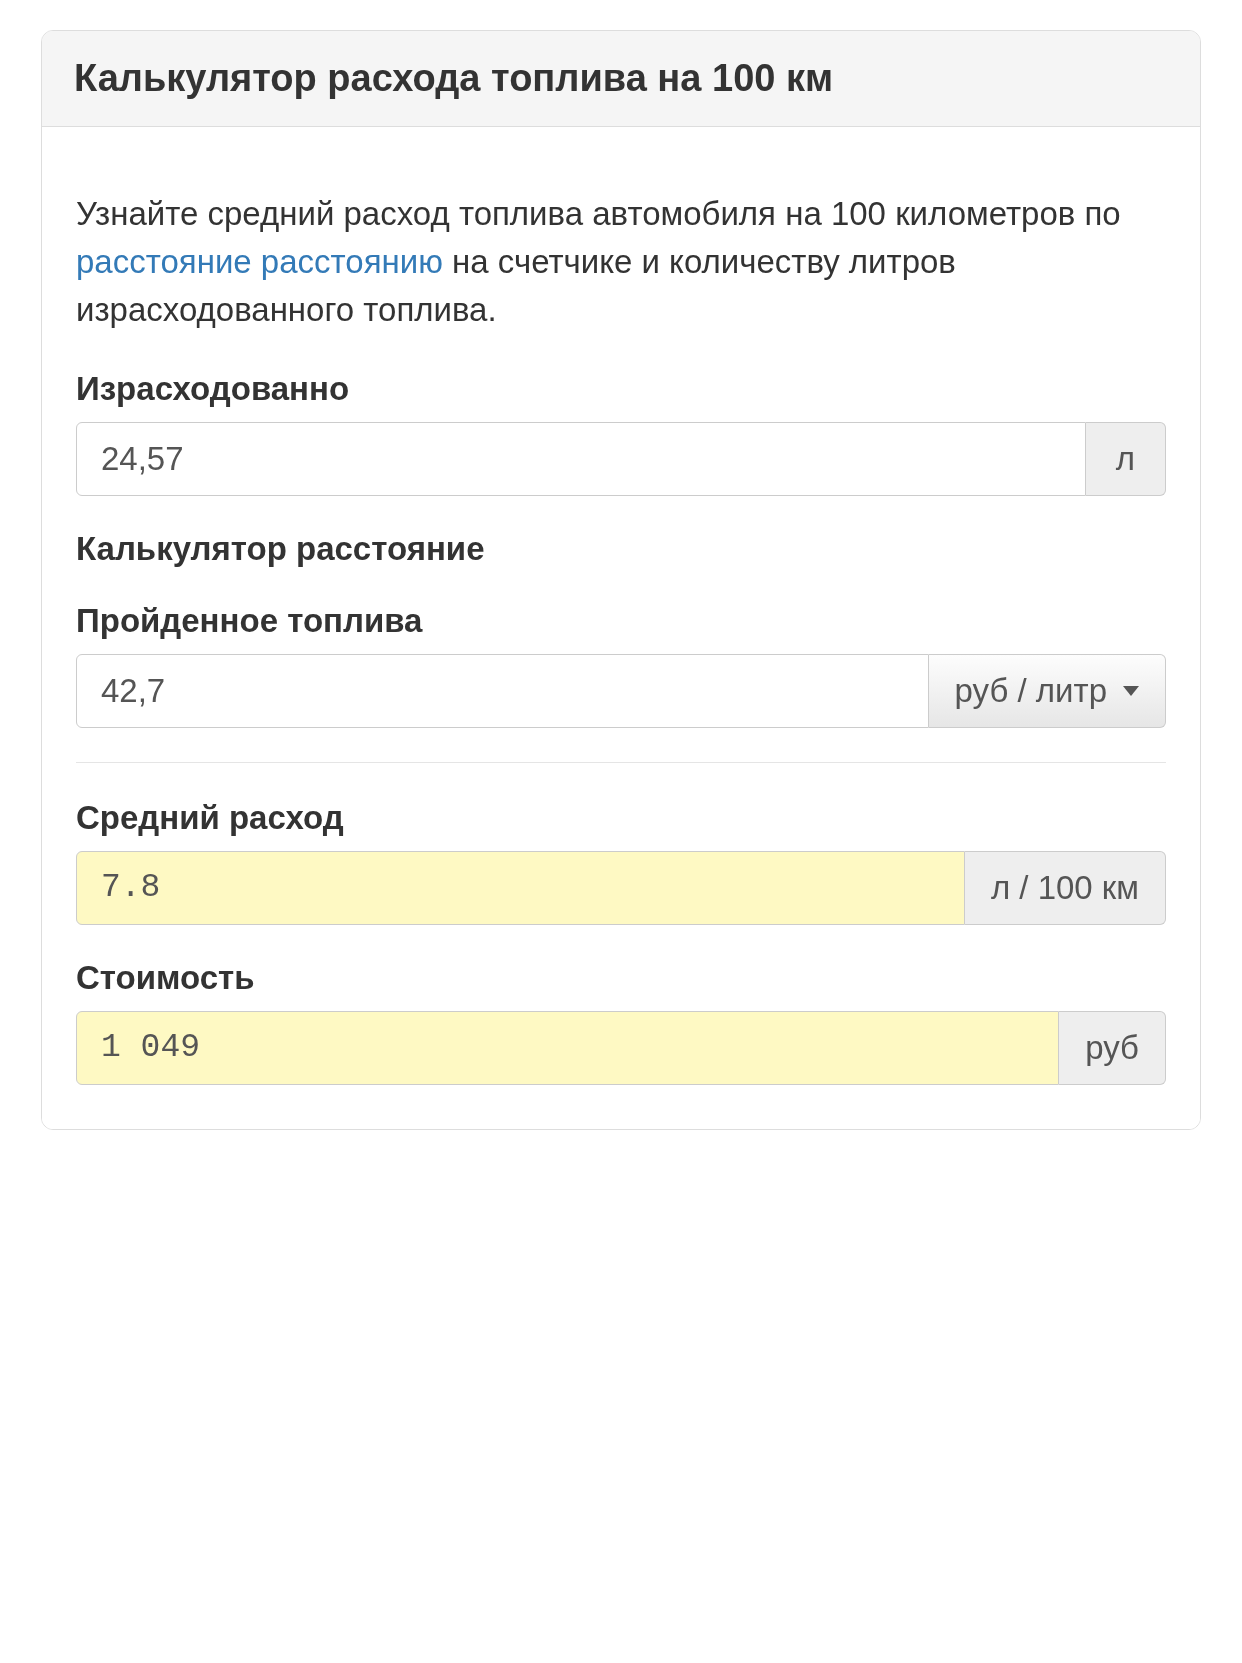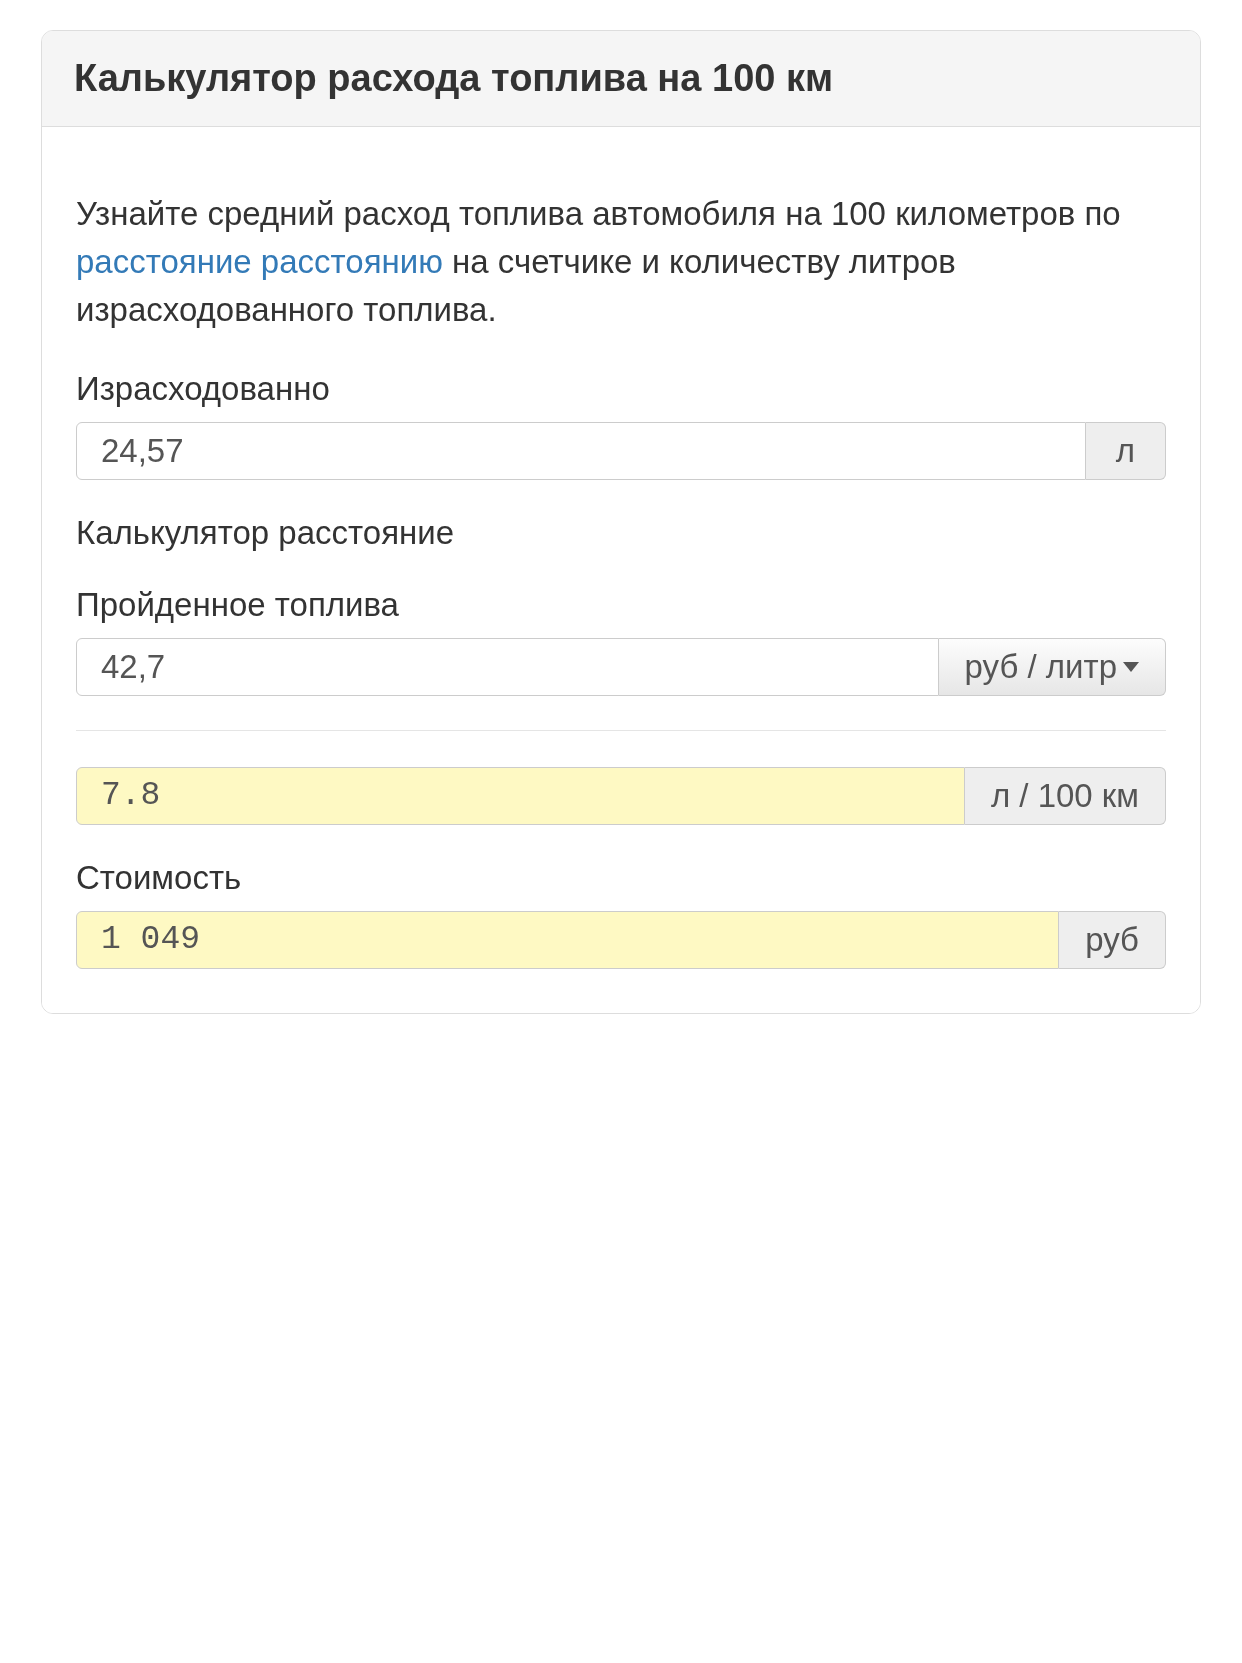--- a/index.html
+++ b/index.html
@@ -38,32 +38,32 @@
   .intro a {
     color: #337ab7;
     text-decoration: none;
   }
   .form-group {
     margin-bottom: 34px;
   }
   .form-label {
     display: block;
     font-size: 33px;
-    font-weight: 400;
+    font-weight: 700;
     color: #333;
     margin-bottom: 14px;
   }
   .input-group {
     display: flex;
     width: 100%;
     font-size: 33px;
   }
   .form-control {
     flex: 1 1 auto;
-    height: 58px;
+    height: 74px;
     padding: 0 24px;
     font-size: 33px;
     color: #555;
     background: #fff;
     border: 1px solid #ccc;
     border-radius: 6px 0 0 6px;
     outline: none;
     font-family: inherit;
   }
   .form-control[readonly] {
@@ -81,20 +81,21 @@
     border-left: none;
     border-radius: 0 6px 6px 0;
     color: #555;
     font-size: 33px;
     white-space: nowrap;
     min-width: 80px;
   }
   .addon.btn {
     cursor: pointer;
     user-select: none;
+    gap: 10px;
     background: linear-gradient(#fdfdfd, #e6e6e6);
   }
   .caret {
     display: inline-block;
     width: 0; height: 0;
     margin-left: 6px;
     vertical-align: middle;
     border-left: 8px solid transparent;
     border-right: 8px solid transparent;
     border-top: 10px solid #555;
@@ -135,20 +136,21 @@
         <span class="addon btn">
           <span>руб / литр</span>
           <span class="caret"></span>
         </span>
       </div>
     </div>
 
     <hr class="sep">
 
     <div class="form-group">
+      <label class="form-label">Средний расход</label>
       <div class="input-group">
         <input type="text" class="form-control" readonly="" value="7.8" style="">
         <span class="addon">л / 100 км</span>
       </div>
     </div>
 
     <div class="form-group">
       <label class="form-label">Стоимость</label>
       <div class="input-group">
         <input type="text" class="form-control" readonly="" value="1 049" style="">

